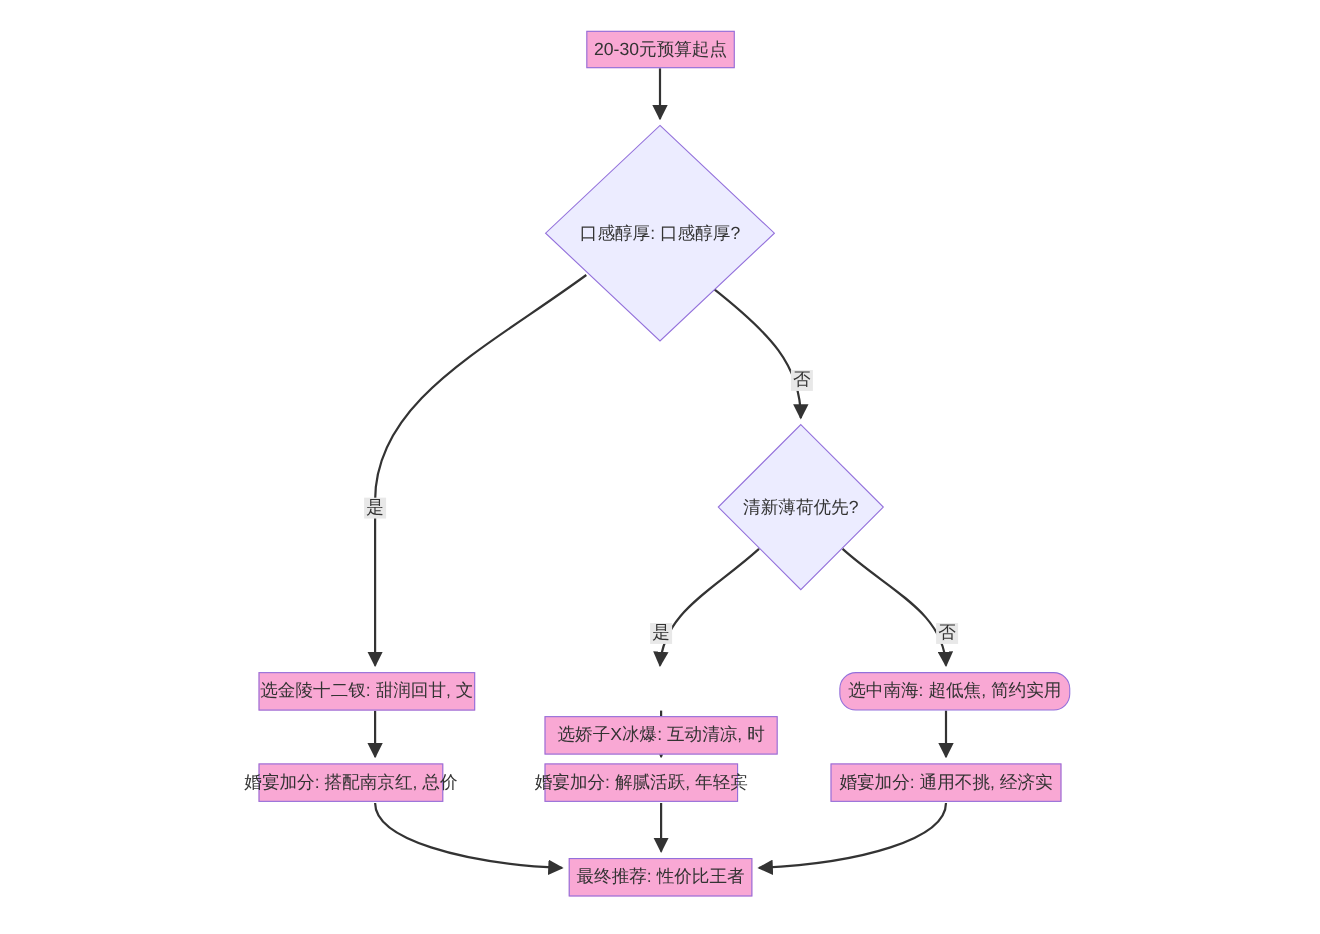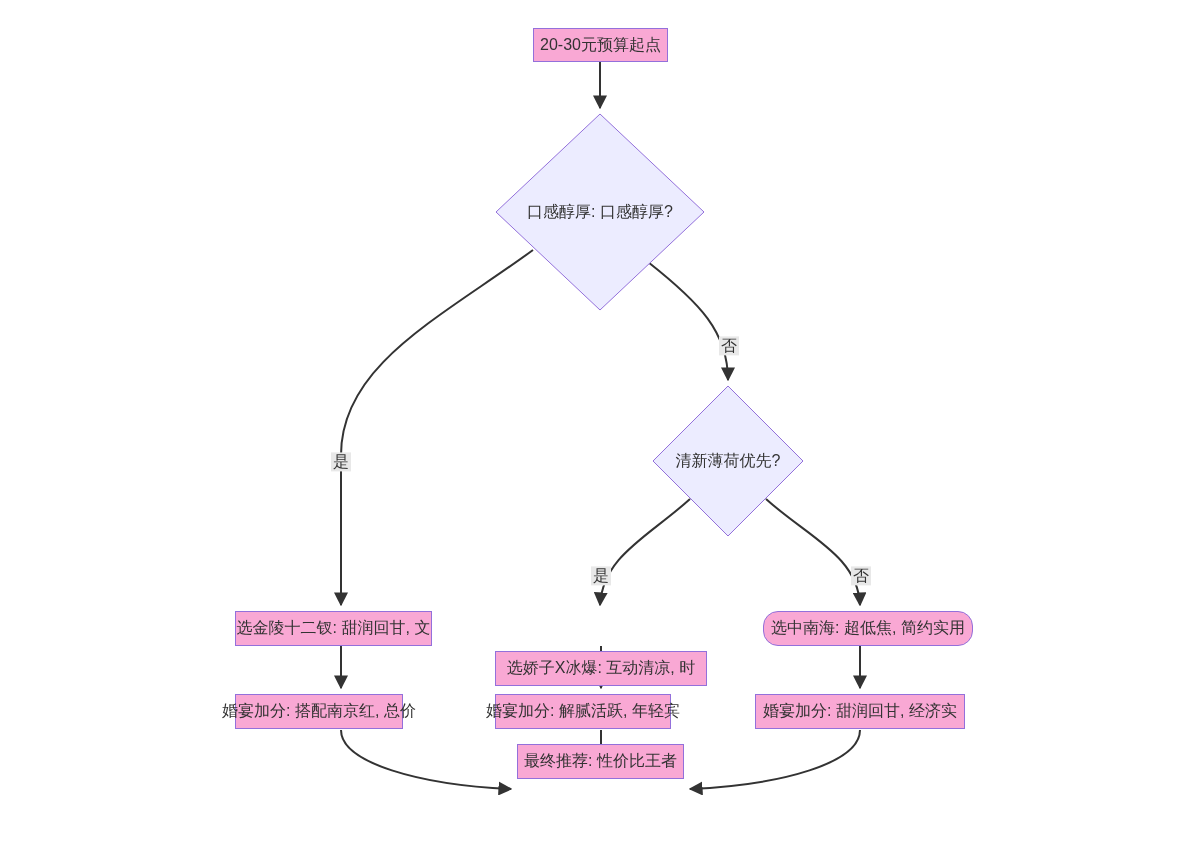--- a/index.html
+++ b/index.html
@@ -112,24 +112,24 @@
     <span>选中南海: 超低焦, 简约实用</span>
   </div>
 
   <div class="node rect" style="left:235px; top:694px; width:168px; height:35px;">
     <span>婚宴加分: 搭配南京红, 总价</span>
   </div>
   <div class="node rect" style="left:495px; top:694px; width:176px; height:35px;">
     <span>婚宴加分: 解腻活跃, 年轻宾</span>
   </div>
   <div class="node rect" style="left:755px; top:694px; width:210px; height:35px;">
-    <span>婚宴加分: 甜润回甘, 经济实</span>
+    <span>婚宴加分: 通用不挑, 经济实</span>
   </div>
 
-  <div class="node rect" style="left:517px; top:744px; width:167px; height:35px;">
+  <div class="node rect" style="left:517px; top:780px; width:167px; height:35px;">
     <span>最终推荐: 性价比王者</span>
   </div>
 
   <span class="edge-label" style="left:341px; top:462px;">是</span>
   <span class="edge-label" style="left:729px; top:346px;">否</span>
   <span class="edge-label" style="left:601px; top:576px;">是</span>
   <span class="edge-label" style="left:861px; top:576px;">否</span>
 
 </div>
 

